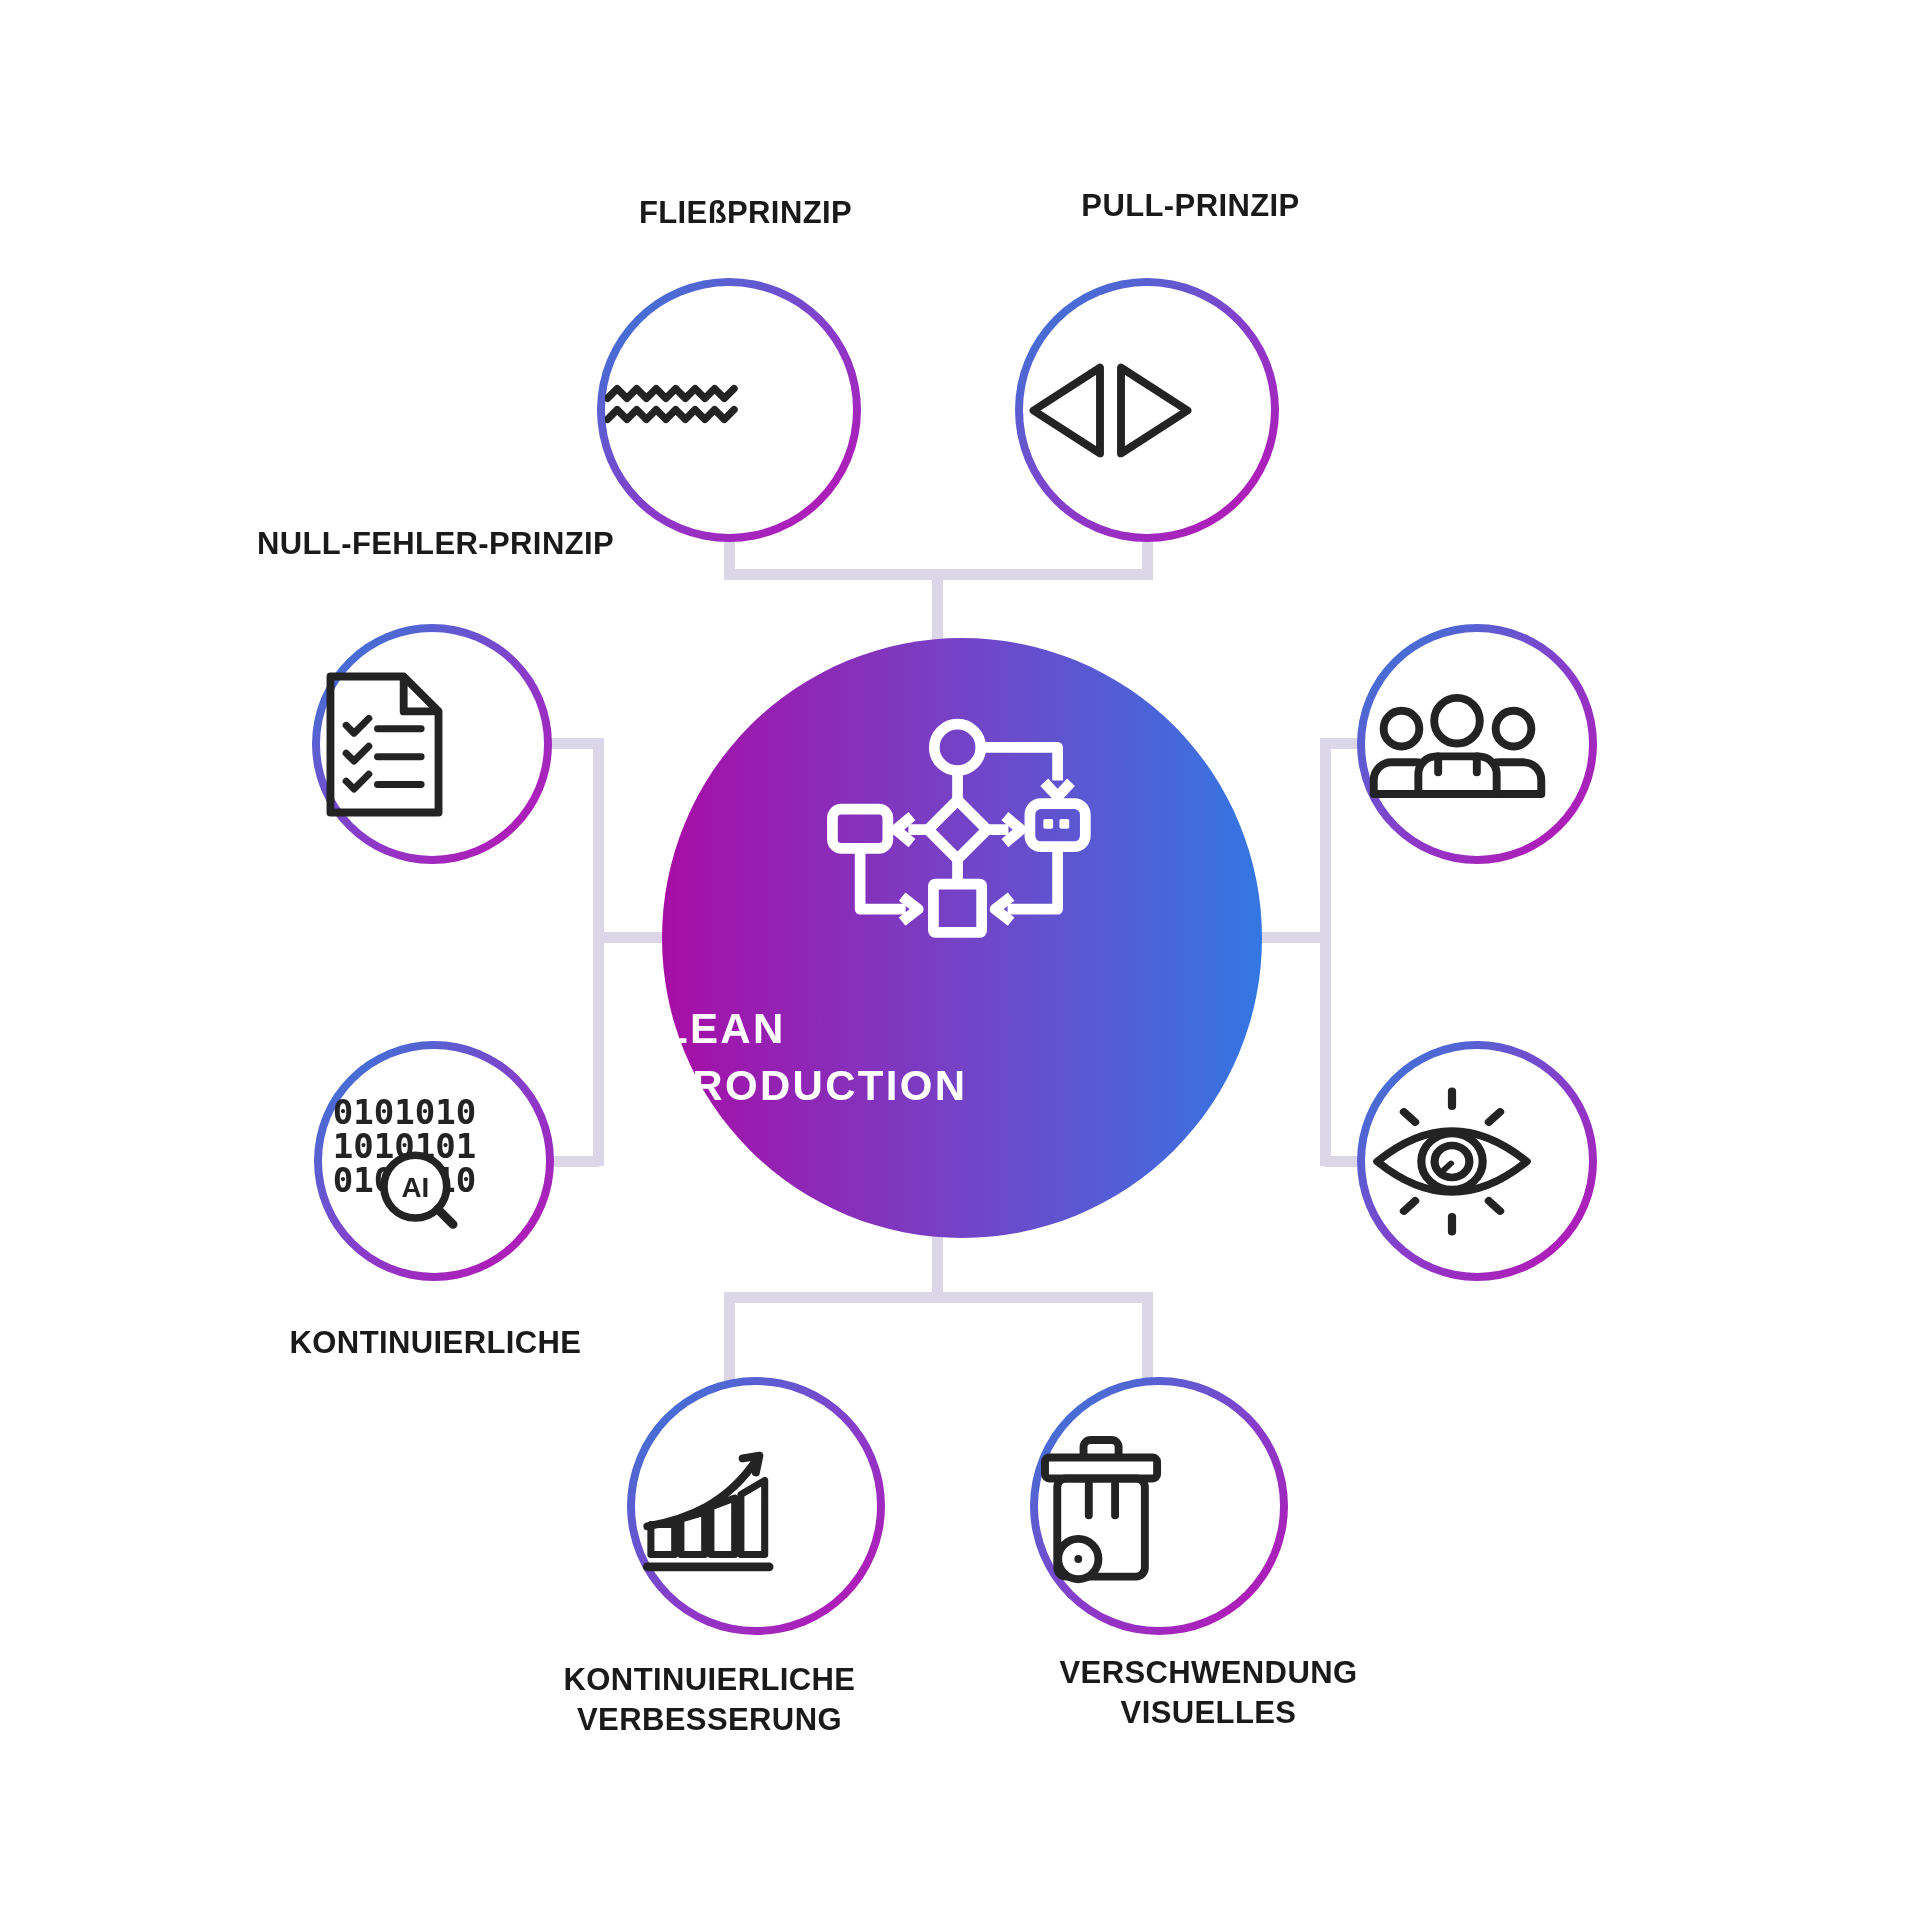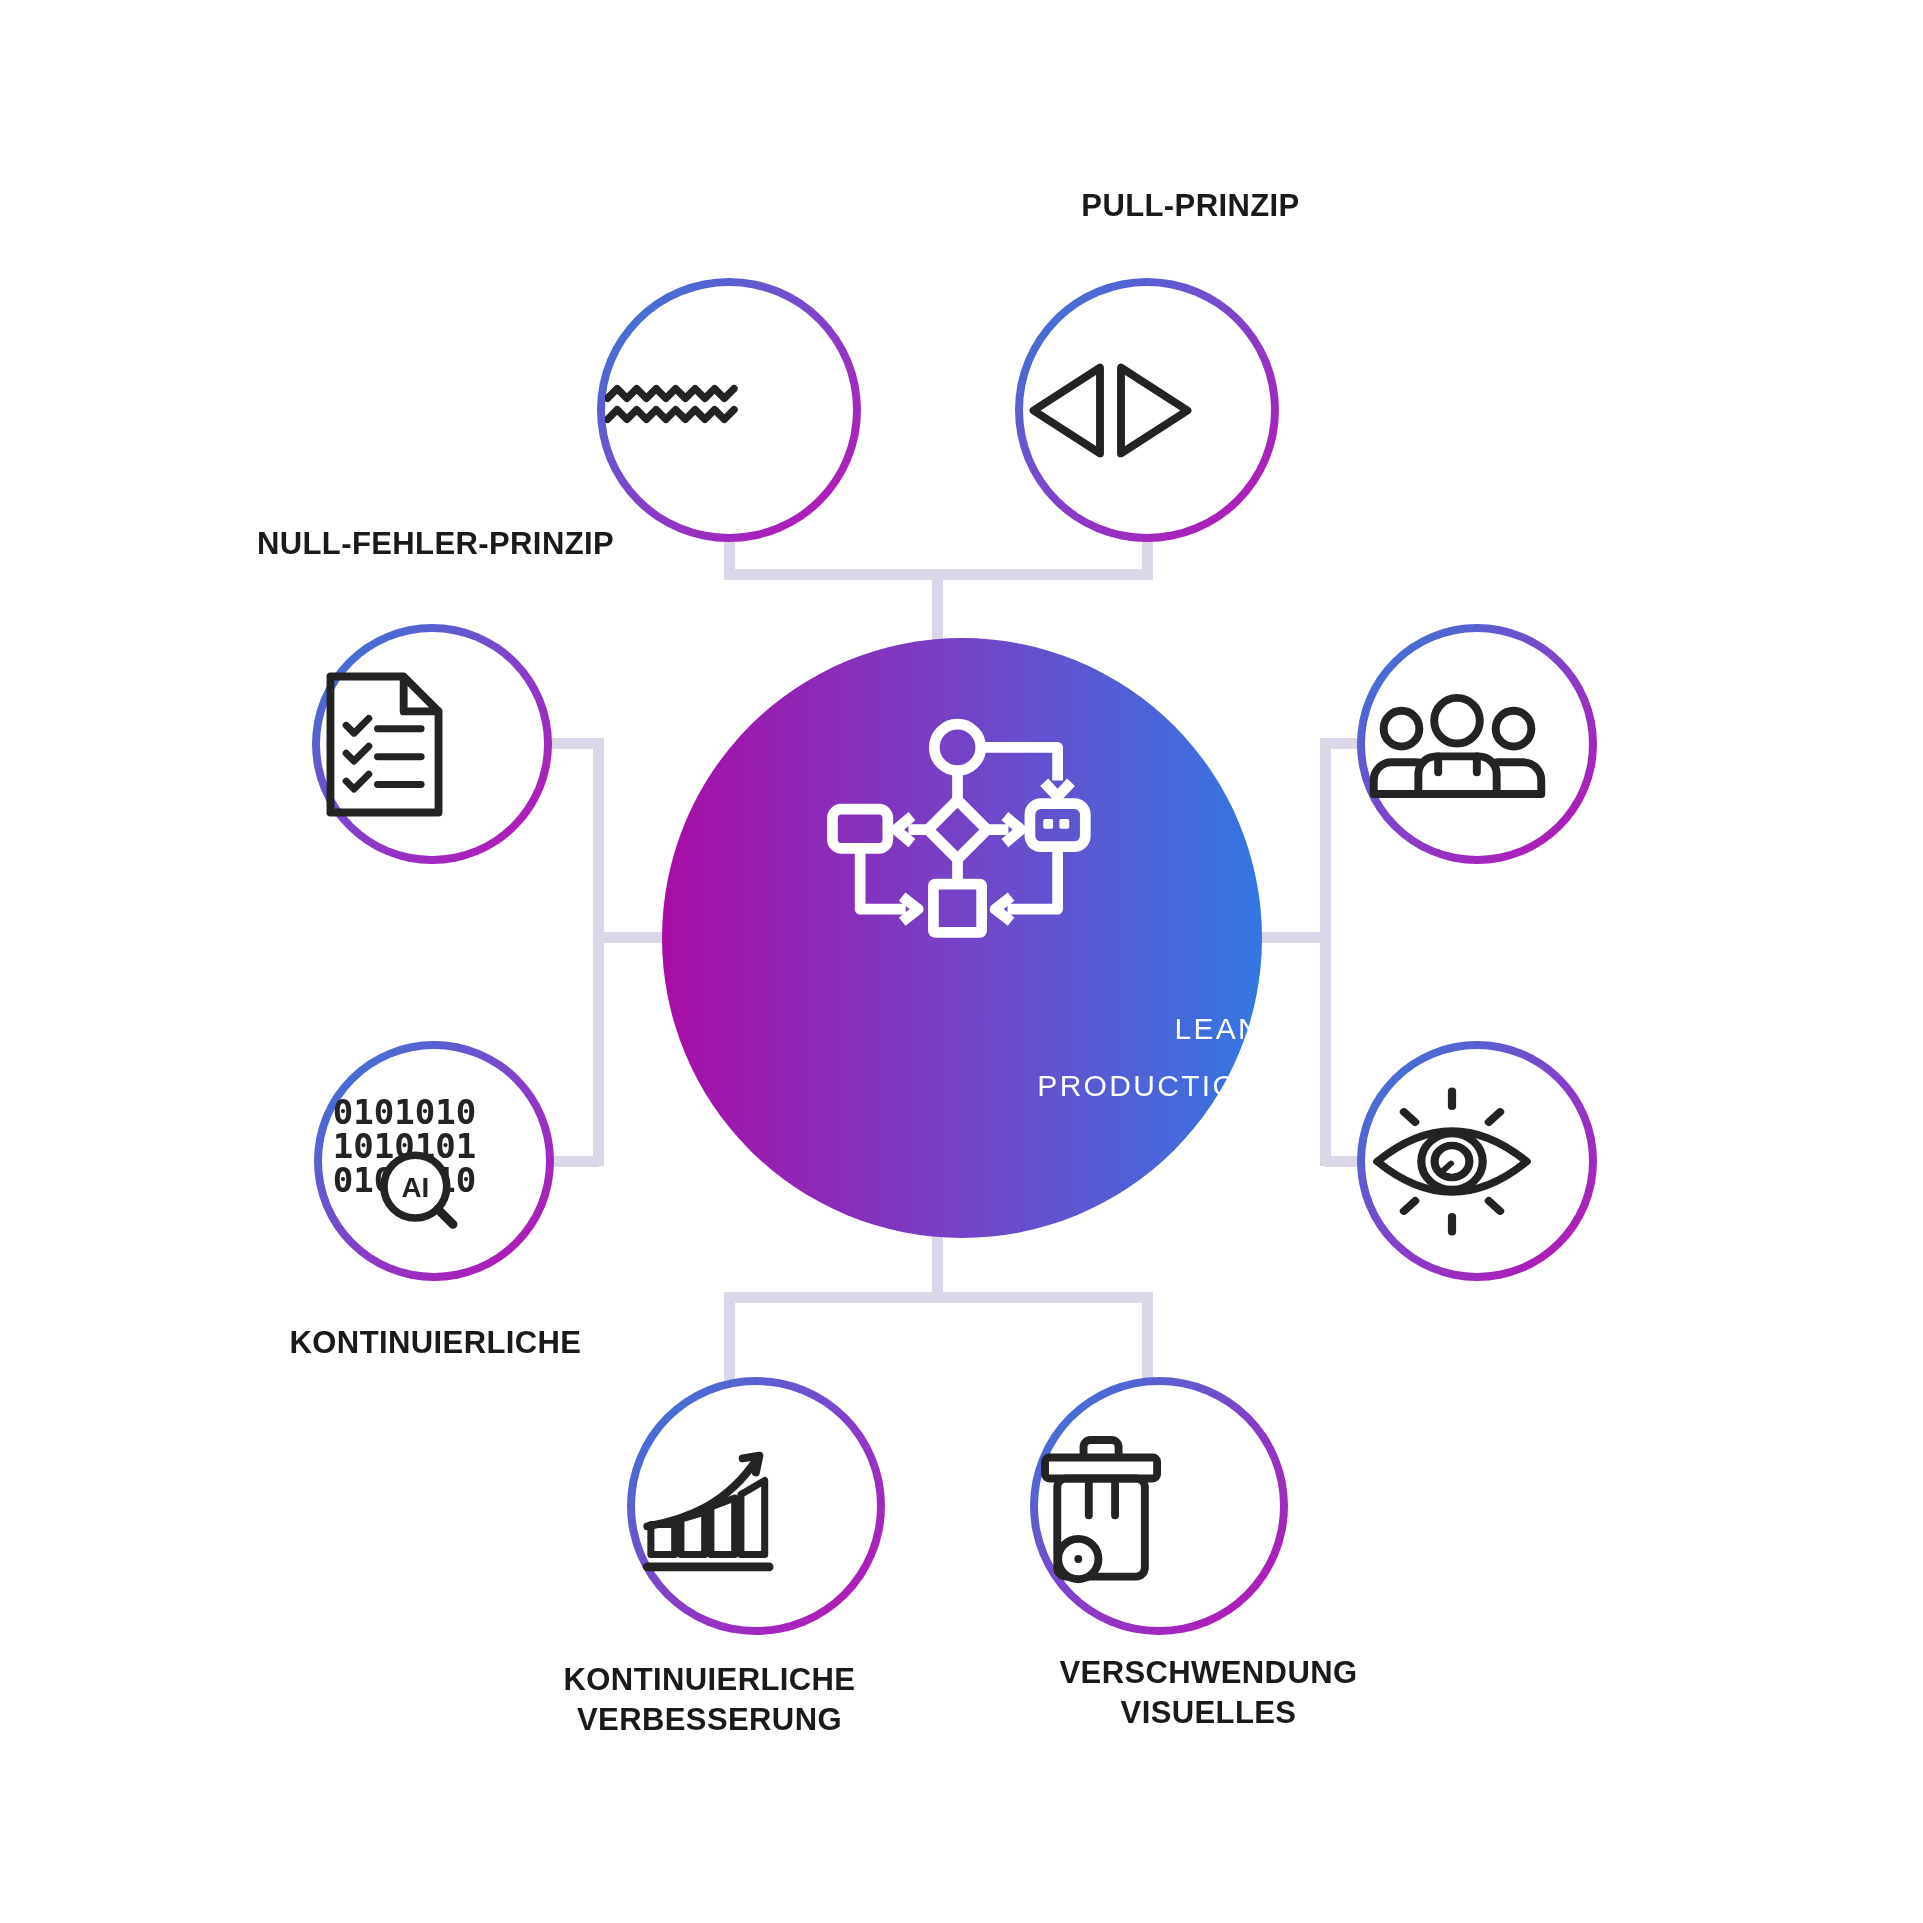--- a/index.html
+++ b/index.html
@@ -21,22 +21,22 @@
     position:absolute; text-align:center; font-weight:bold; font-size:31px;
     line-height:40px; color:#1a1a1a; letter-spacing:0.4px; white-space:pre-line;
   }
   .center-circle {
     position:absolute; left:662px; top:638px; width:600px; height:600px;
     border-radius:50%;
     background:linear-gradient(90deg,#a80da6 0%,#7245c8 52%,#3377e3 100%);
   }
   .center-flowchart { position:absolute; left:50%; top:76px; transform:translateX(-50%); }
   .center-title {
-    position:absolute; top:362px; left:0; width:100%; text-align:right;
-    color:#ffffff; font-size:30px; font-weight:normal; letter-spacing:2.3px;
+    position:absolute; top:362px; left:0; width:100%; text-align:left;
+    color:#ffffff; font-size:42px; font-weight:bold; letter-spacing:2.3px;
     line-height:57px; white-space:pre-line;
   }
   
   .r-fliess   { left:597px;  top:278px;  width:264px; height:264px; }
   .r-pull     { left:1015px; top:278px;  width:264px; height:264px; }
   .r-doc      { left:312px;  top:624px;  width:240px; height:240px; }
   .r-binary   { left:314px;  top:1041px; width:240px; height:240px; }
   .r-people   { left:1357px; top:624px;  width:240px; height:240px; }
   .r-eye      { left:1357px; top:1041px; width:240px; height:240px; }
   .r-chart    { left:627px;  top:1377px; width:258px; height:258px; }
@@ -105,20 +105,21 @@
   </div>
 
   <div class="ring r-fliess">
     <div class="ring-inner">
       <svg width="138" height="53" viewBox="0 0 170 64" fill="none" stroke="#232323" stroke-width="9" stroke-linecap="round" stroke-linejoin="round">
         <path d="M3,17 L15,5 L27,17 L39,5 L51,17 L63,5 L75,17 L87,5 L99,17 L111,5 L123,17 L135,5 L147,17 L159,5"></path>
         <path d="M3,43 L15,31 L27,43 L39,31 L51,43 L63,31 L75,43 L87,31 L99,43 L111,31 L123,43 L135,31 L147,43 L159,31"></path>
       </svg>
     </div>
   </div>
+  <div class="node-label l-fliess">FLIEßPRINZIP</div>
 
   <div class="ring r-pull">
     <div class="ring-inner">
       <svg width="175" height="97" viewBox="0 0 200 110" fill="none" stroke="#232323" stroke-width="9" stroke-linejoin="round">
         <path d="M88,6 L88,104 L12,55 Z"></path>
         <path d="M112,6 L112,104 L188,55 Z"></path>
       </svg>
     </div>
   </div>
   <div class="node-label l-pull">PULL-PRINZIP</div>

